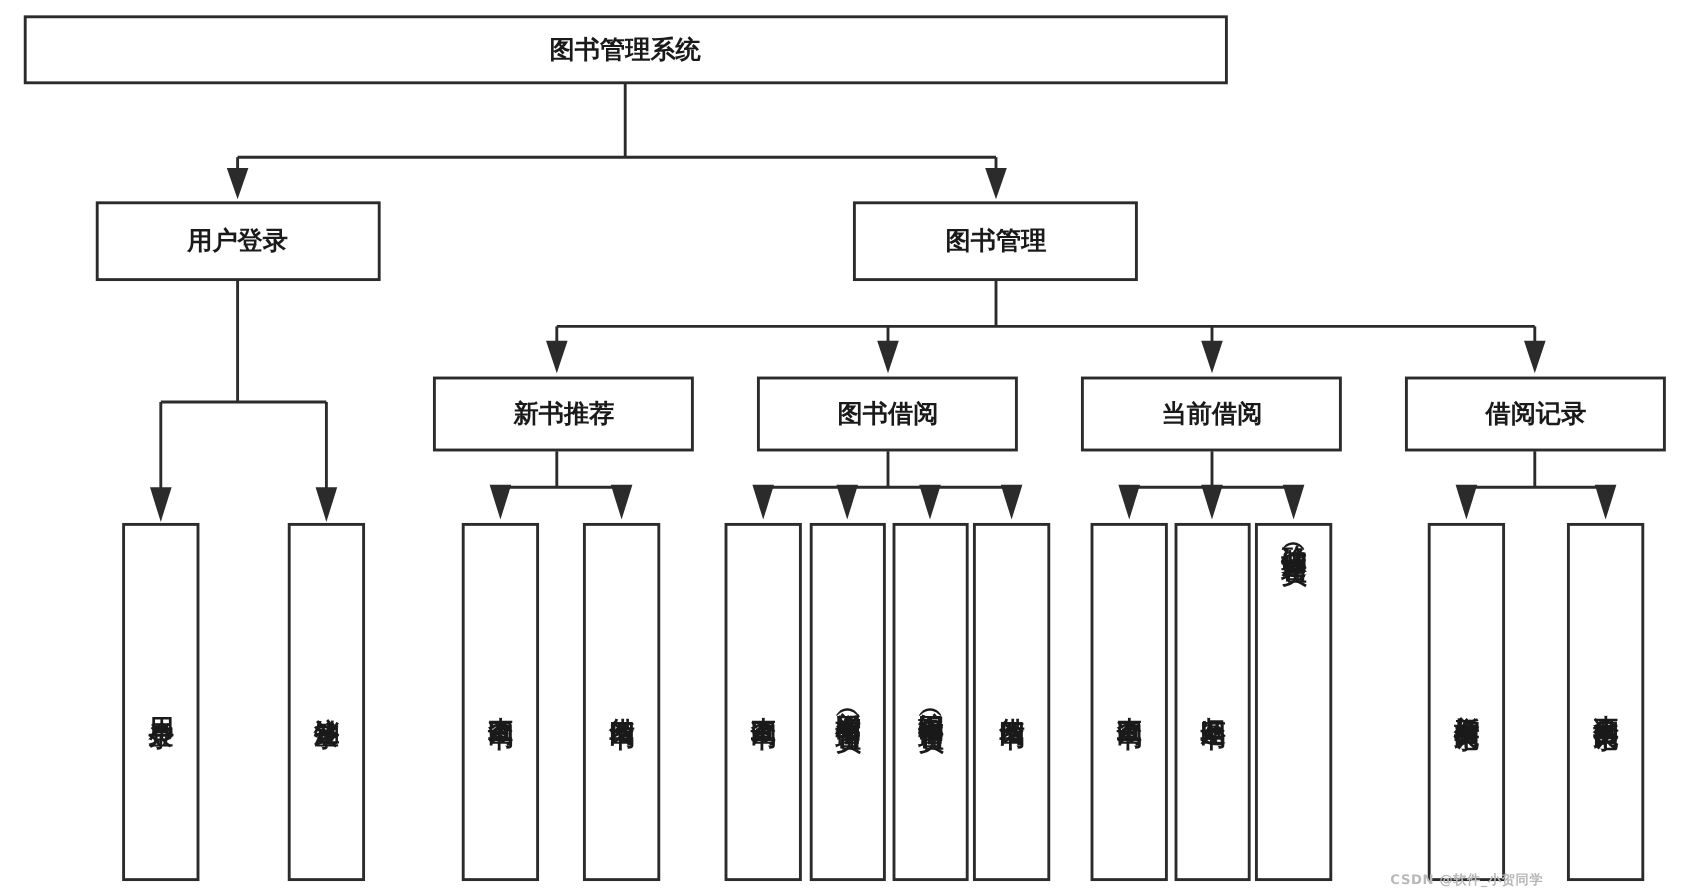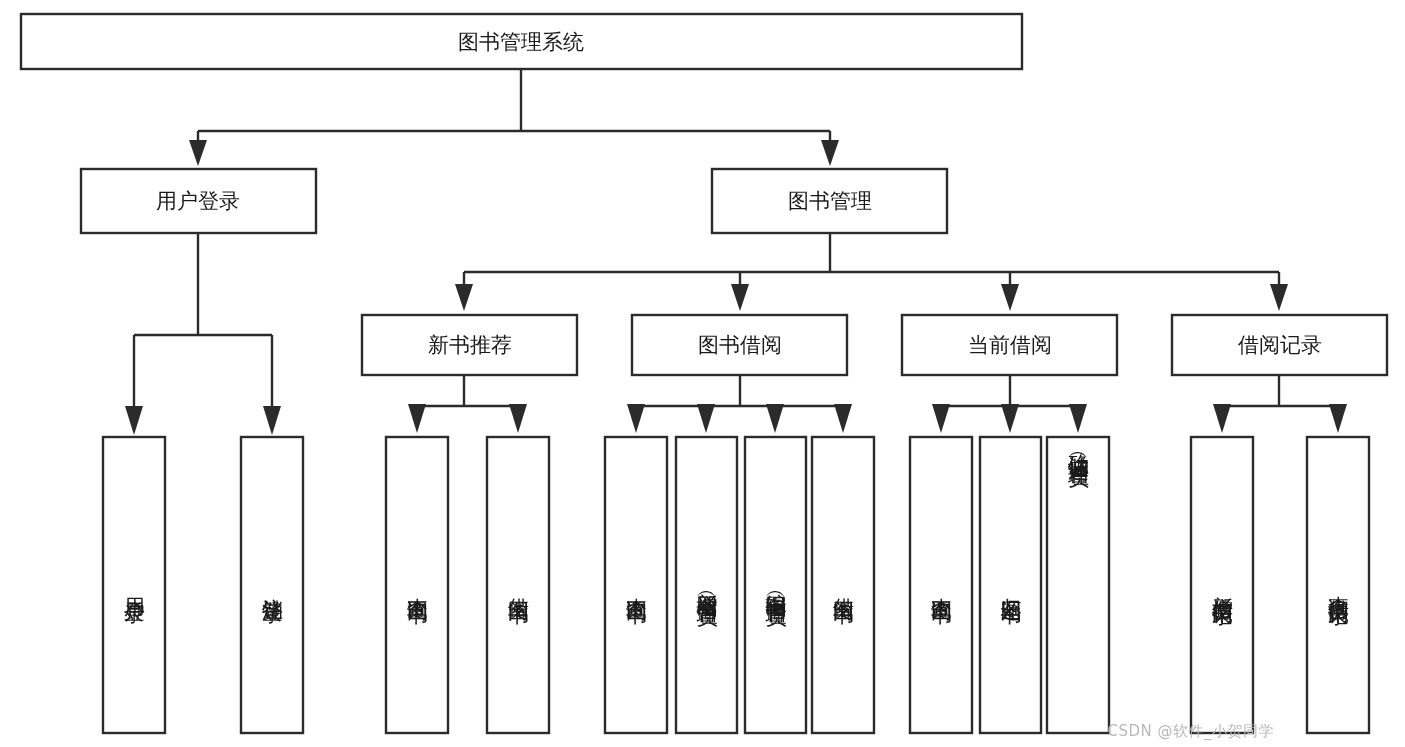--- a/index.html
+++ b/index.html
@@ -11,20 +11,21 @@
     width: 1405px;
     height: 747px;
     overflow: hidden;
     font-family: "DejaVu Sans", "Liberation Sans", sans-serif;
   }
   #diagram-root {
     position: relative;
     width: 1294px;
     height: 747px;
     background: #ffffff;
+    font-weight: bold;
   }
   svg.canvas {
     position: absolute;
     top: 0;
     left: 0;
     width: 1405px;
     height: 747px;
     display: block;
   }
   .node-box {
@@ -62,24 +63,24 @@
     font-family: "DejaVu Sans", "Liberation Sans", sans-serif;
     font-size: 21px;
     line-height: 1.18;
     letter-spacing: 2px;
     color: #1a1a1a;
     white-space: nowrap;
     text-align: center;
   }
   .watermark {
     position: absolute;
-    right: 20px;
+    right: 8px;
     bottom: 6px;
     font-family: "DejaVu Sans", "Liberation Sans", sans-serif;
-    font-size: 15px;
+    font-size: 11px;
     color: #b9b9b9;
     letter-spacing: 0.5px;
     white-space: nowrap;
     pointer-events: none;
   }
 </style>
 </head>
 <body>
 
 <div id="diagram-root">

